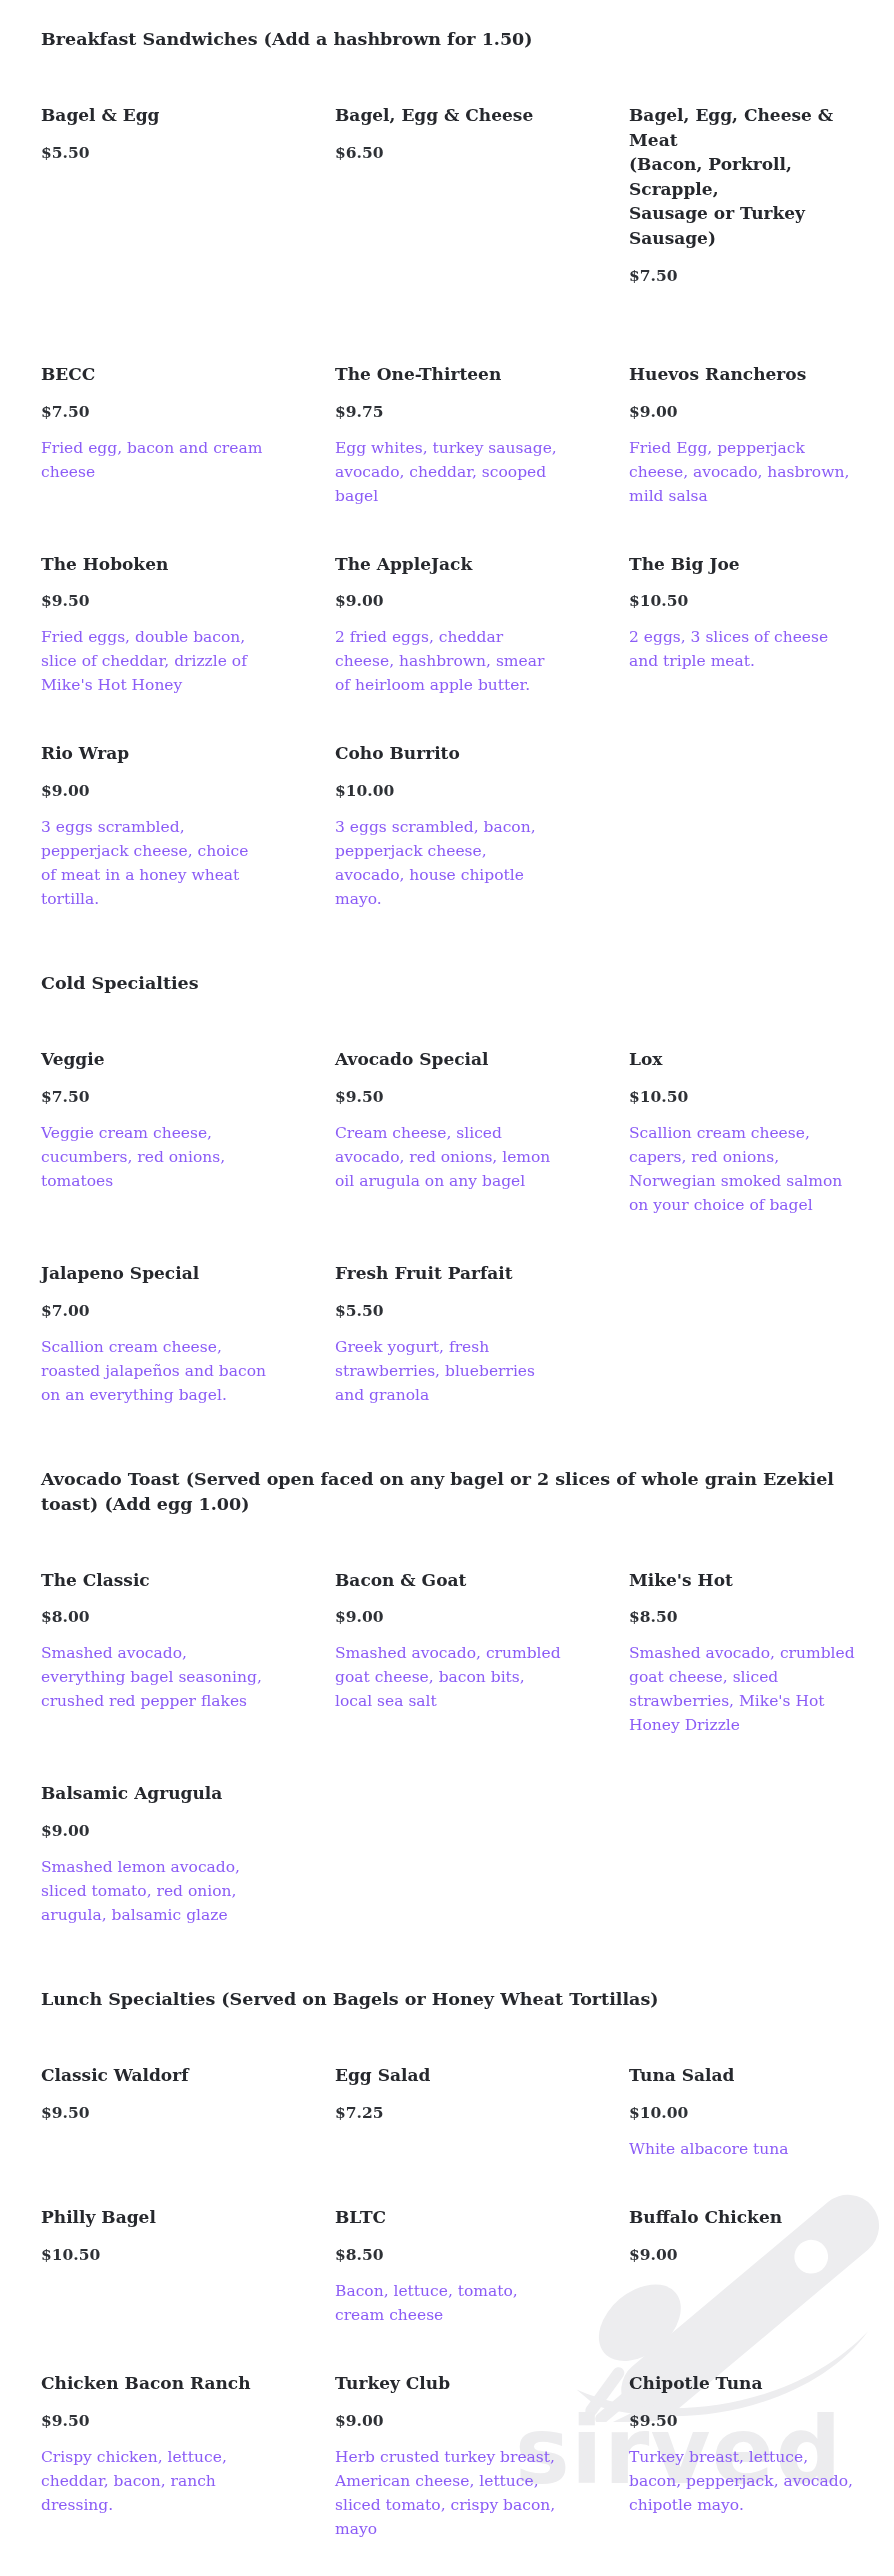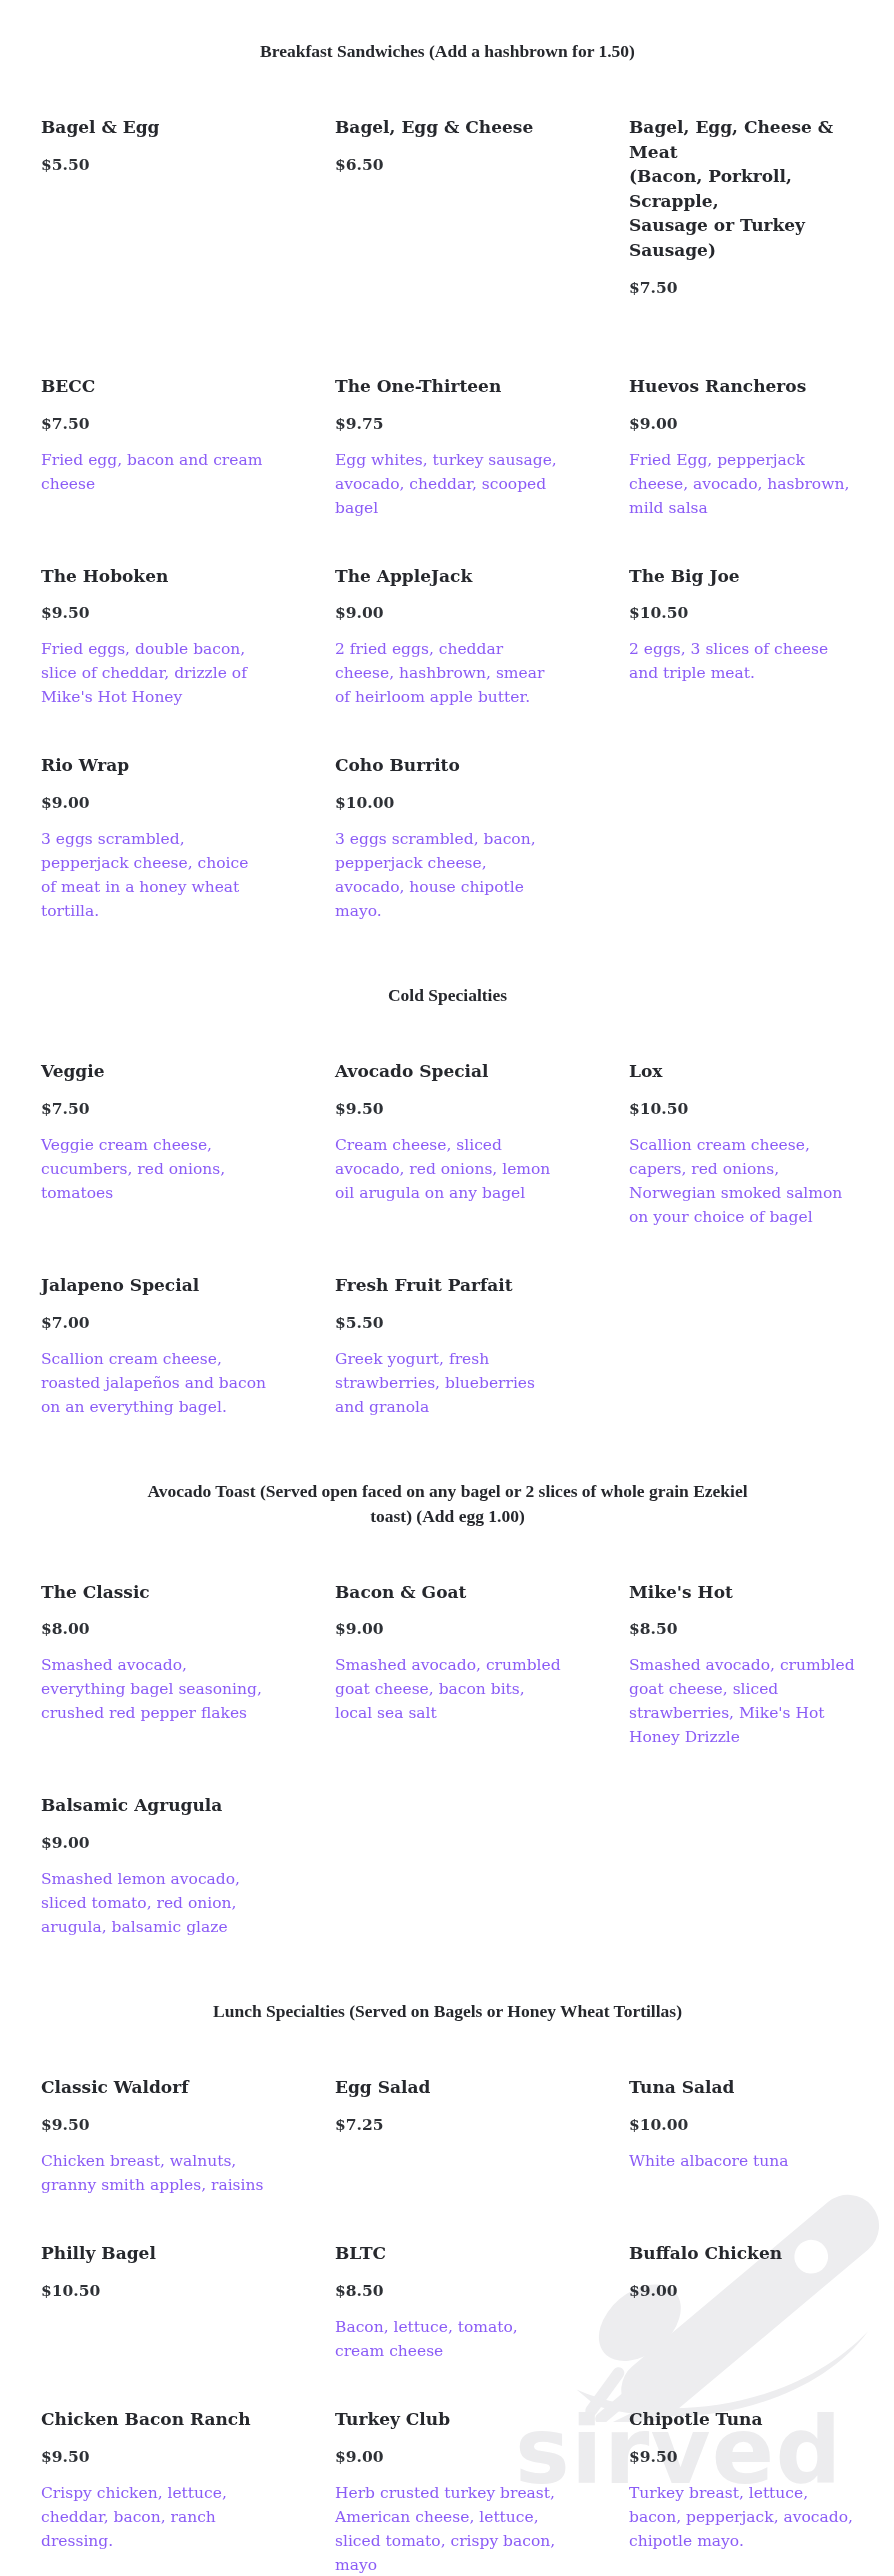--- a/index.html
+++ b/index.html
@@ -16,25 +16,24 @@
     position: relative;
     z-index: 2;
     padding: 27px 41px 0 41px;
   }
   .section { margin-top: 60px; }
   .section:first-child { margin-top: 0; }
   .section-title {
     font-size: 17.5px;
     line-height: 25px;
     font-weight: 700;
-    text-align: center;
+    text-align: left;
     color: #26282d;
     white-space: pre-line;
-    margin: 12px 0 51px 0;
-    font-family: Liberation Serif, serif;
+    margin: 0 0 51px 0;
   }
   .row {
     display: grid;
     grid-template-columns: repeat(3, 240px);
     column-gap: 54px;
     margin-bottom: 44px;
   }
   .row:last-child { margin-bottom: 0; }
   .row.row-lg { margin-bottom: 62px; }
   .item { min-height: 6.5px; }
@@ -278,22 +277,20 @@
       <div class="item"></div>
     </div>
   </div>
 
   <div class="section">
     <h2 class="section-title">Lunch Specialties (Served on Bagels or Honey Wheat Tortillas)</h2>
     <div class="row">
       <div class="item">
         <div class="item-name">Classic Waldorf</div>
         <div class="item-price">$9.50</div>
-        <div class="item-desc">Chicken breast, walnuts,
-granny smith apples, raisins</div>
       </div>
       <div class="item">
         <div class="item-name">Egg Salad</div>
         <div class="item-price">$7.25</div>
         <div class="item-desc"></div>
       </div>
       <div class="item">
         <div class="item-name">Tuna Salad</div>
         <div class="item-price">$10.00</div>
         <div class="item-desc">White albacore tuna</div>

